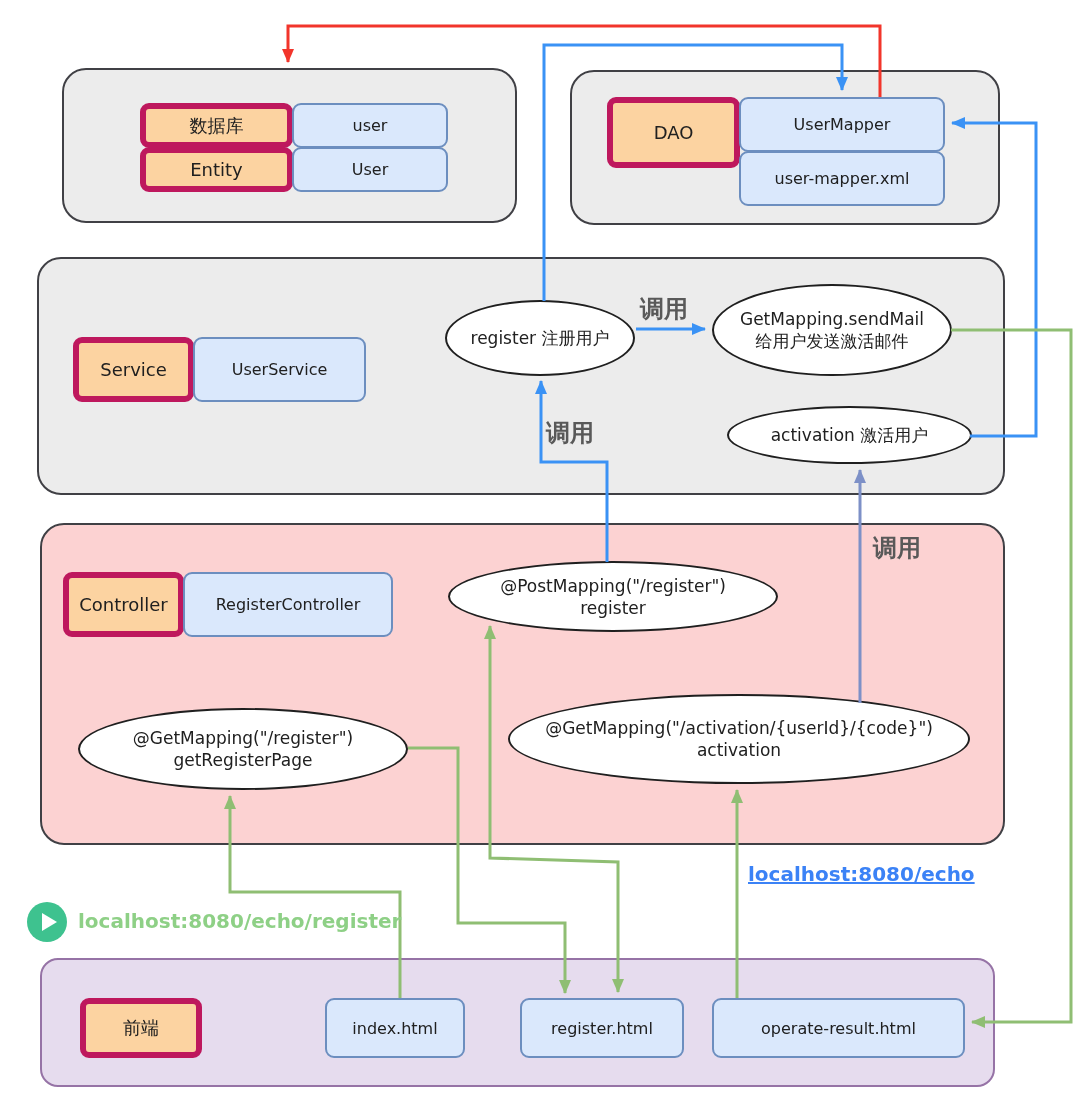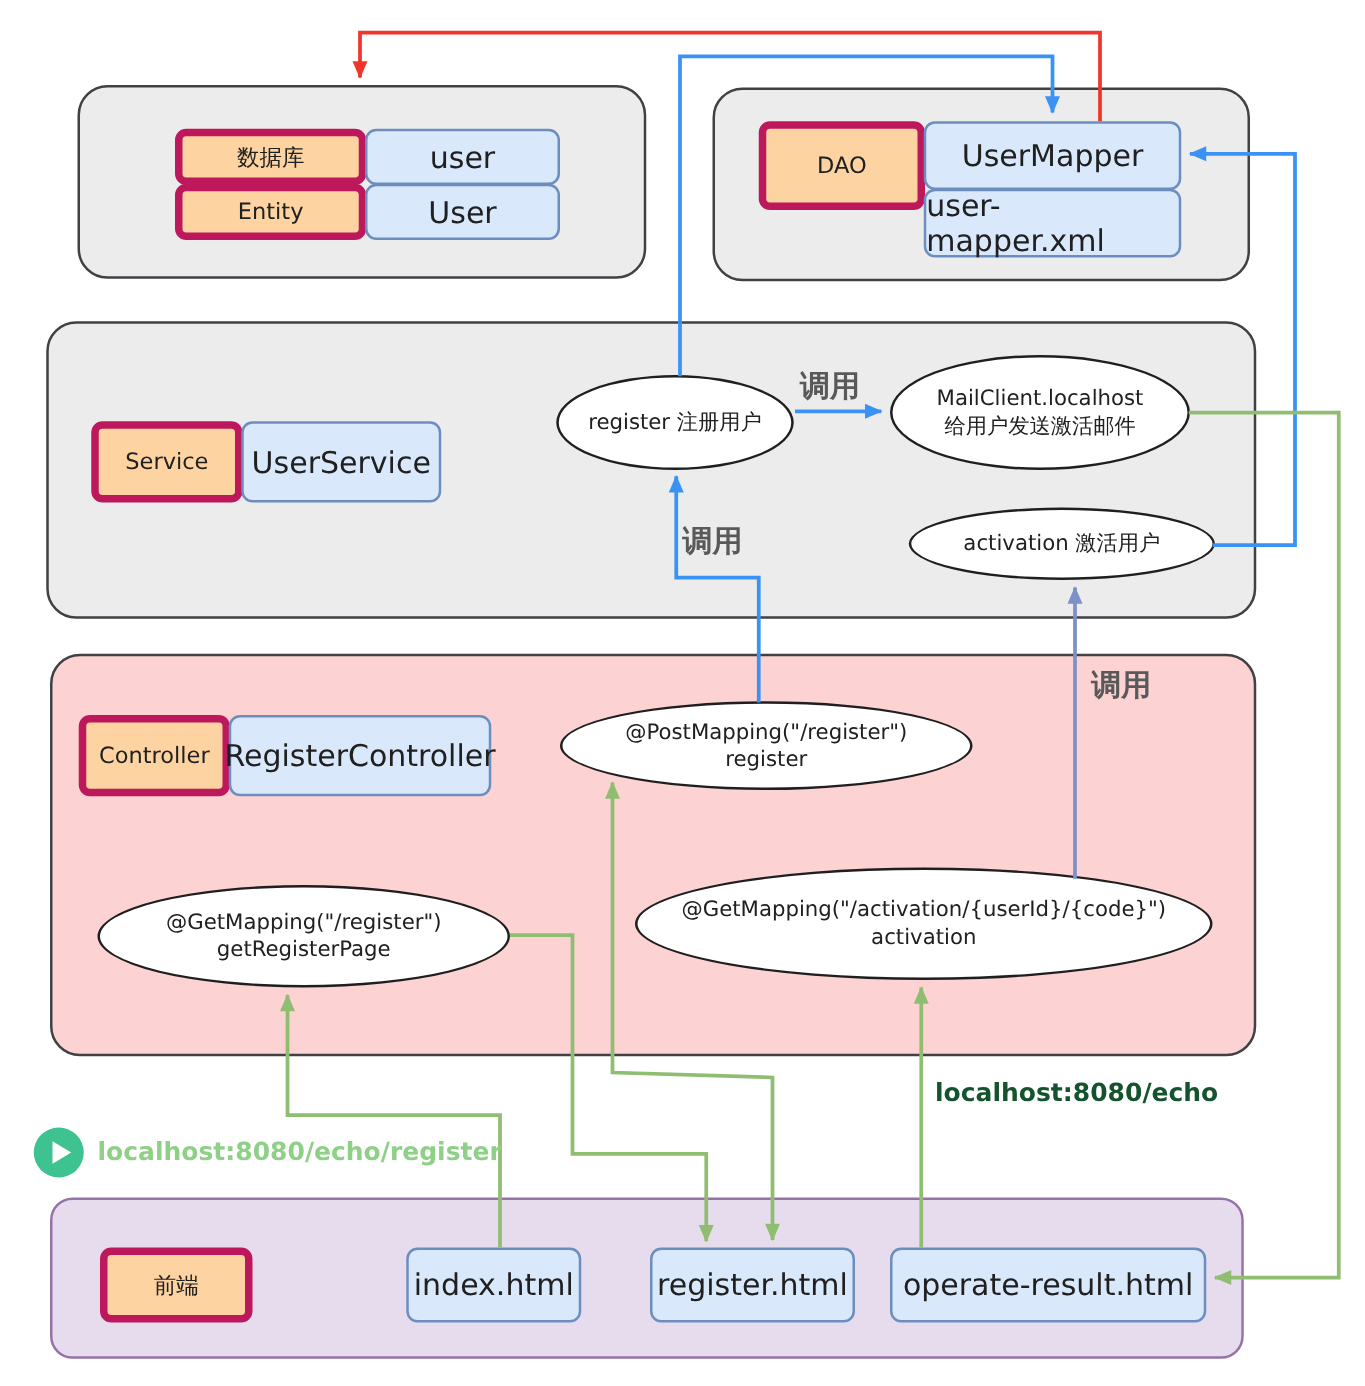--- a/index.html
+++ b/index.html
@@ -2,21 +2,21 @@
 <html><head>
 <meta charset="utf-8">
 <style>
   html,body{margin:0;padding:0;background:#ffffff;}
   body{width:1092px;height:1109px;position:relative;font-family:"DejaVu Sans",sans-serif;color:#202020;overflow:hidden;}
   .abs{position:absolute;box-sizing:border-box;}
   .container{border:2.5px solid #404045;border-radius:24px;background:#ececec;}
   .container.pink{background:#fcd2d2;}
   .container.purple{background:#e6dcee;border-color:#9673a6;border-width:2px;border-radius:18px;}
   .obox{background:#fcd3a1;border:6px solid #be185d;border-radius:9px;display:flex;align-items:center;justify-content:center;font-size:18px;}
-  .bbox{background:#dae8fc;border:2px solid #6c8ebf;border-radius:9px;display:flex;align-items:center;justify-content:center;font-size:24px;}
+  .bbox{background:#dae8fc;border:2px solid #6c8ebf;border-radius:9px;display:flex;align-items:center;justify-content:center;font-size:16px;}
   .ellipse{background:#ffffff;border:2.5px solid #1f1f1f;border-radius:50%;display:flex;flex-direction:column;align-items:center;justify-content:center;font-size:17px;line-height:22px;text-align:center;}
   .calllbl{font-size:24px;font-weight:bold;color:#595959;}
   .urltxt{font-size:20px;font-weight:bold;line-height:26px;white-space:nowrap;}
   .play{width:40px;height:40px;border-radius:50%;display:flex;align-items:center;justify-content:center;}
   .play .tri{width:0;height:0;border-top:9px solid transparent;border-bottom:9px solid transparent;border-left:15px solid #ffffff;margin-left:4px;}
   svg.overlay{position:absolute;left:0;top:0;pointer-events:none;}
 </style>
 </head>
 <body>
 
@@ -45,28 +45,28 @@
 <div class="abs bbox" style="left:739px;top:97px;width:206px;height:55px;">
     <span>UserMapper</span>
   </div>
 <div class="abs bbox" style="left:739px;top:151px;width:206px;height:55px;">
     <span>user-mapper.xml</span>
   </div>
 
 <div class="abs obox" style="left:73px;top:337px;width:121px;height:65px;">
     <span>Service</span>
   </div>
-<div class="abs bbox" style="left:193px;top:337px;width:160px;height:65px;">
+<div class="abs bbox" style="left:193px;top:337px;width:173px;height:65px;">
     <span>UserService</span>
   </div>
 <div class="abs ellipse" style="left:445px;top:300px;width:190px;height:76px;">
     <span>register 注册用户</span>
   </div>
 <div class="abs ellipse" style="left:712px;top:284px;width:240px;height:92px;">
-    <span>MailClient.localhost</span>
+    <span>GetMapping.sendMail</span>
     <span>给用户发送激活邮件</span>
   </div>
 <div class="abs ellipse" style="left:727px;top:406px;width:245px;height:58px;">
     <span>activation 激活用户</span>
   </div>
 
 <div class="abs obox" style="left:63px;top:572px;width:121px;height:65px;">
     <span>Controller</span>
   </div>
 <div class="abs bbox" style="left:183px;top:572px;width:210px;height:65px;">
@@ -127,15 +127,15 @@
 </svg>
 
 <div class="abs calllbl" style="left:640px;top:293px;">调用</div>
 <div class="abs calllbl" style="left:546px;top:417px;">调用</div>
 <div class="abs calllbl" style="left:873px;top:532px;">调用</div>
 
 <div class="abs play" style="left:27px;top:902px;background:#3ec28f;">
     <span class="tri"></span>
   </div>
 <div class="abs urltxt" style="left:78px;top:908px;color:#8ed086;">localhost:8080/echo/register</div>
-<div class="abs urltxt" style="left:748px;top:861px;color:#14532d;">
+<div class="abs urltxt" style="left:748px;top:861px;color:#3b82f6;text-decoration:underline;">
   <div>localhost:8080/echo</div>
 </div>
 
 </body></html>

